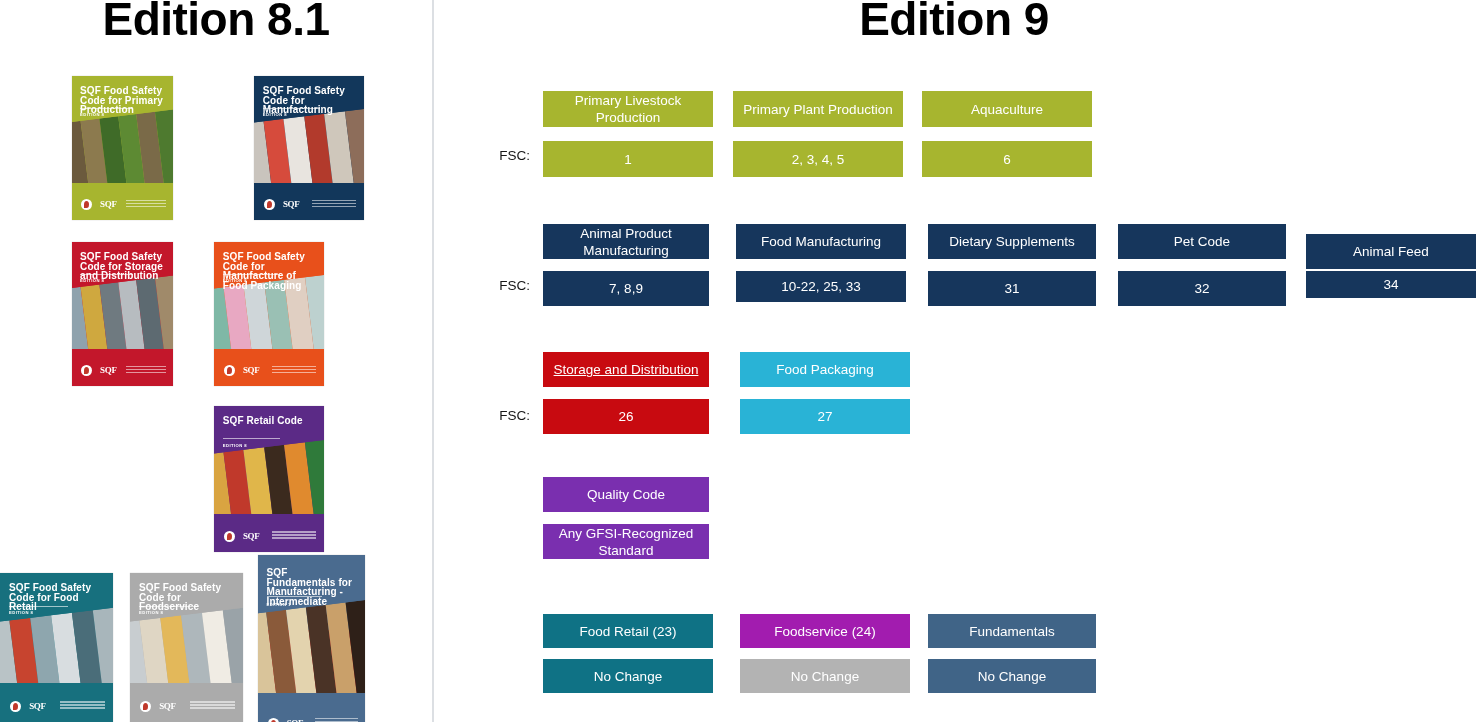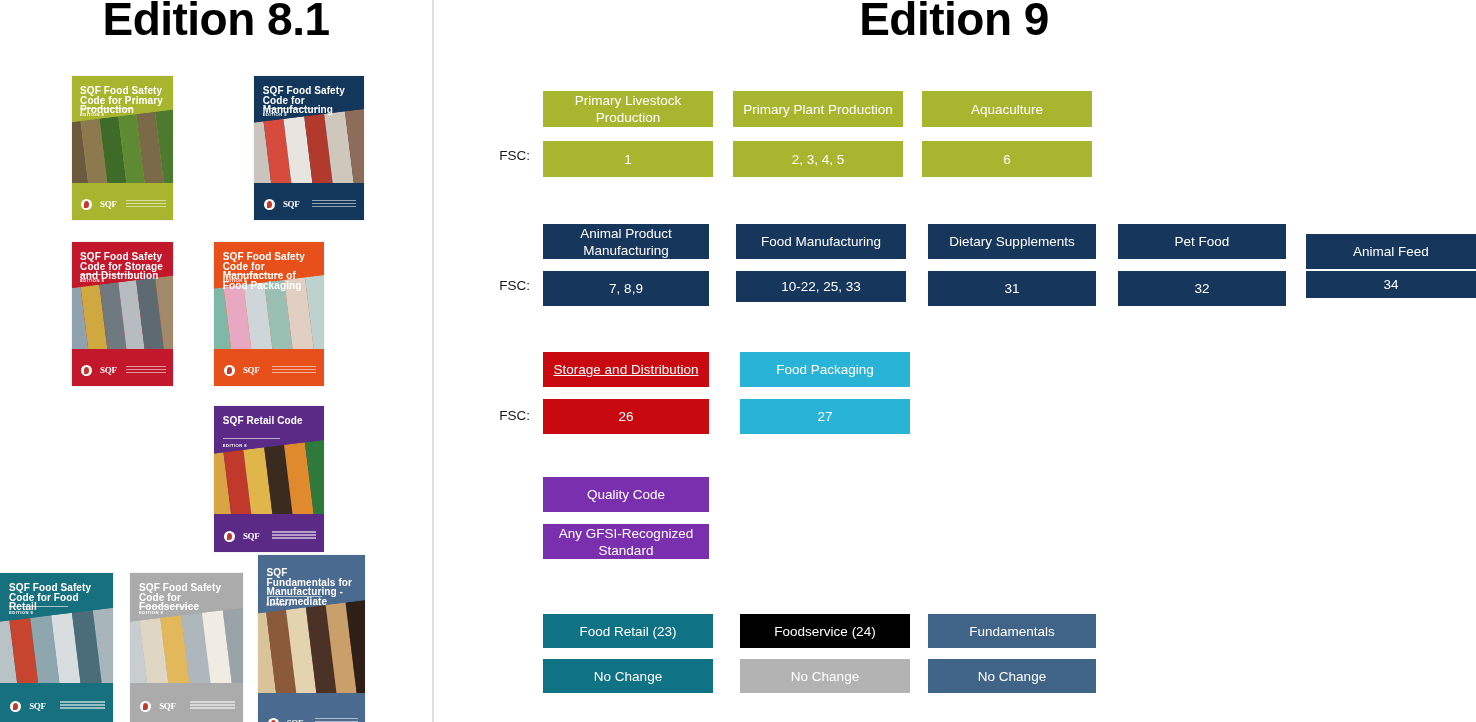--- a/index.html
+++ b/index.html
@@ -384,32 +384,32 @@
       <div class="node" style="left: 733px; top: 141px; width: 170px; height: 36px; background: rgb(167, 181, 47);">2, 3, 4, 5</div>
       <div class="node" style="left: 922px; top: 91px; width: 170px; height: 36px; background: rgb(167, 181, 47);">Aquaculture</div>
       <div class="node" style="left: 922px; top: 141px; width: 170px; height: 36px; background: rgb(167, 181, 47);">6</div>
       <div class="fsc-label" style="left: 470px; top: 278px; width: 60px;">FSC:</div>
       <div class="node" style="left: 543px; top: 224px; width: 166px; height: 35px; background: rgb(22, 54, 92);">Animal Product Manufacturing</div>
       <div class="node" style="left: 543px; top: 271px; width: 166px; height: 35px; background: rgb(22, 54, 92);">7, 8,9</div>
       <div class="node" style="left: 736px; top: 224px; width: 170px; height: 35px; background: rgb(22, 54, 92);">Food Manufacturing</div>
       <div class="node" style="left: 736px; top: 271px; width: 170px; height: 31px; background: rgb(22, 54, 92);">10-22, 25, 33</div>
       <div class="node" style="left: 928px; top: 224px; width: 168px; height: 35px; background: rgb(22, 54, 92);">Dietary Supplements</div>
       <div class="node" style="left: 928px; top: 271px; width: 168px; height: 35px; background: rgb(22, 54, 92);">31</div>
-      <div class="node" style="left: 1118px; top: 224px; width: 168px; height: 35px; background: rgb(22, 54, 92);">Pet Food</div>
+      <div class="node" style="left: 1118px; top: 224px; width: 168px; height: 35px; background: rgb(22, 54, 92);">Pet Code</div>
       <div class="node" style="left: 1118px; top: 271px; width: 168px; height: 35px; background: rgb(22, 54, 92);">32</div>
       <div class="node" style="left: 1306px; top: 224px; width: 170px; height: 35px; background: rgb(22, 54, 92); margin-top: 10px;">Animal Feed</div>
       <div class="node" style="left: 1306px; top: 271px; width: 170px; height: 27px; background: rgb(22, 54, 92);">34</div>
       <div class="fsc-label" style="left: 470px; top: 408px; width: 60px;">FSC:</div>
       <div class="node" style="left: 543px; top: 352px; width: 166px; height: 35px; background: rgb(200, 10, 16); text-decoration: underline;">Storage and Distribution</div>
       <div class="node" style="left: 543px; top: 399px; width: 166px; height: 35px; background: rgb(200, 10, 16);">26</div>
       <div class="node" style="left: 740px; top: 352px; width: 170px; height: 35px; background: rgb(41, 179, 214);">Food Packaging</div>
       <div class="node" style="left: 740px; top: 399px; width: 170px; height: 35px; background: rgb(41, 179, 214);">27</div>
       <div class="node" style="left: 543px; top: 477px; width: 166px; height: 35px; background: rgb(122, 47, 175);">Quality Code</div>
       <div class="node" style="left: 543px; top: 524px; width: 166px; height: 35px; background: rgb(122, 47, 175);">Any GFSI-Recognized Standard</div>
       <div class="node" style="left: 543px; top: 614px; width: 170px; height: 34px; background: rgb(15, 114, 133);">Food Retail (23)</div>
       <div class="node" style="left: 543px; top: 659px; width: 170px; height: 34px; background: rgb(15, 114, 133);">No Change</div>
-      <div class="node" style="left: 740px; top: 614px; width: 170px; height: 34px; background: #000000;">Foodservice (24)</div>
+      <div class="node" style="left: 740px; top: 614px; width: 170px; height: 34px; background: #a21caf;">Foodservice (24)</div>
       <div class="node" style="left: 740px; top: 659px; width: 170px; height: 34px; background: rgb(179, 179, 179);">No Change</div>
       <div class="node" style="left: 928px; top: 614px; width: 168px; height: 34px; background: rgb(64, 100, 135);">Fundamentals</div>
       <div class="node" style="left: 928px; top: 659px; width: 168px; height: 34px; background: rgb(64, 100, 135);">No Change</div>
     </div>
 
 </div>
 
 </body></html>

